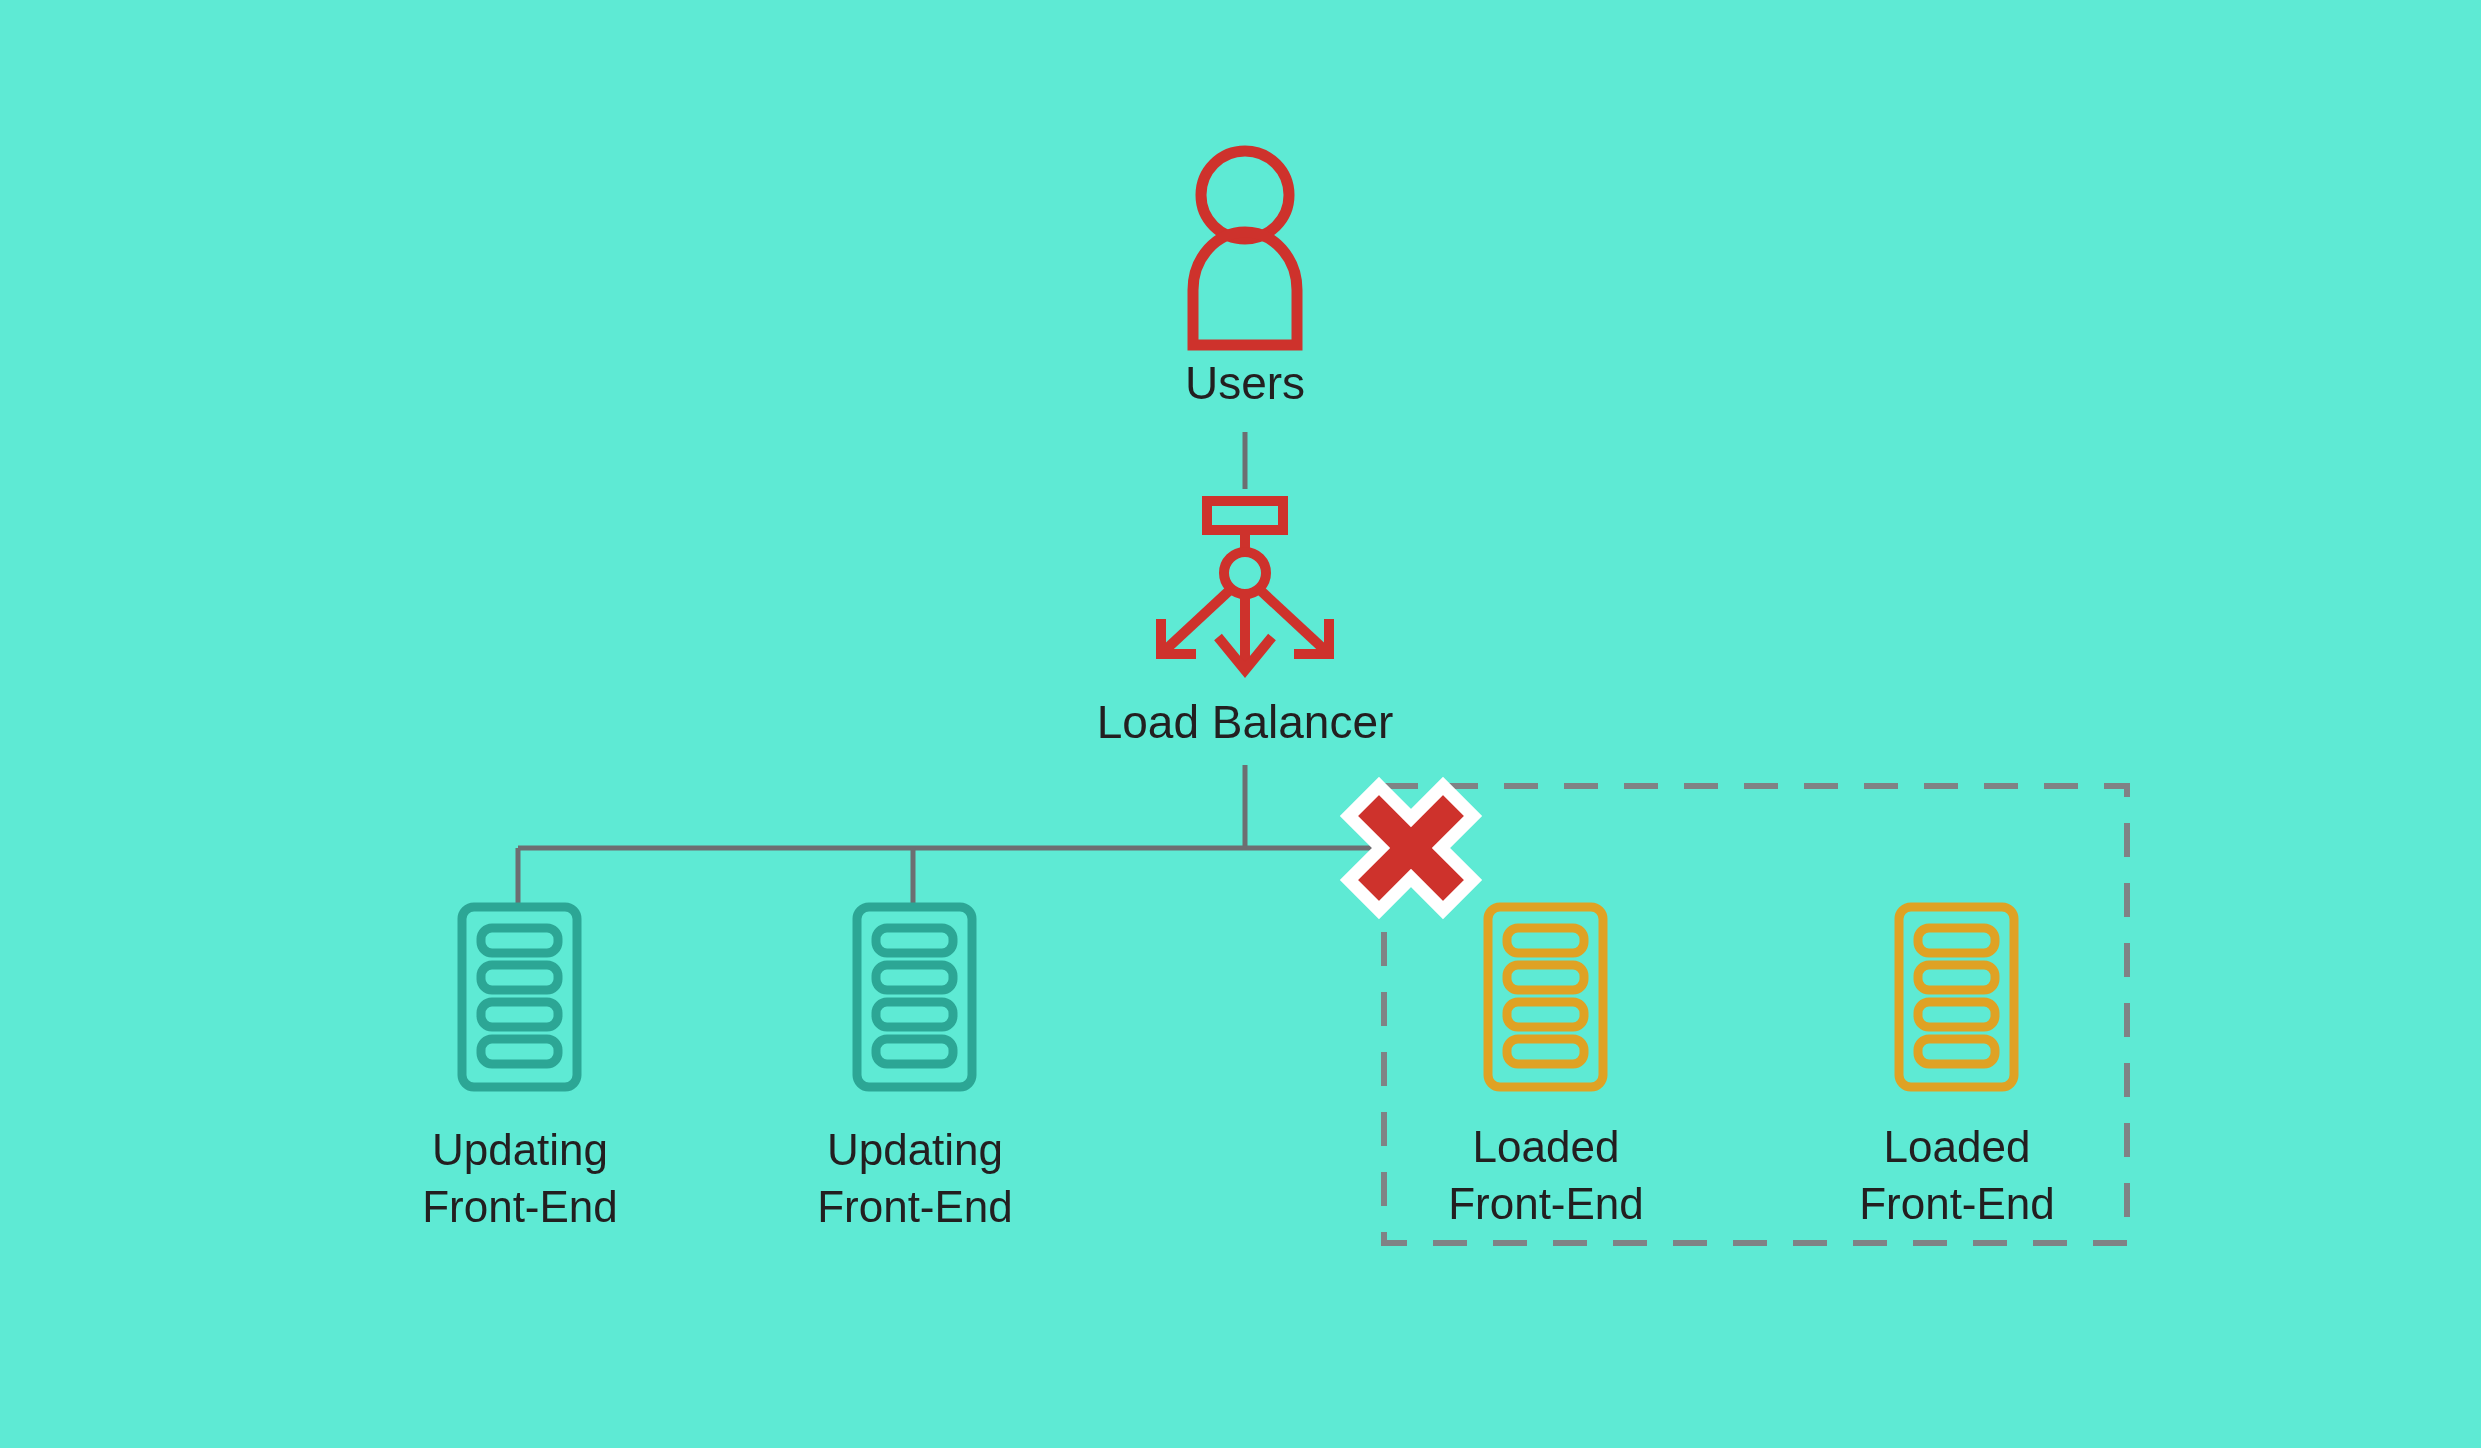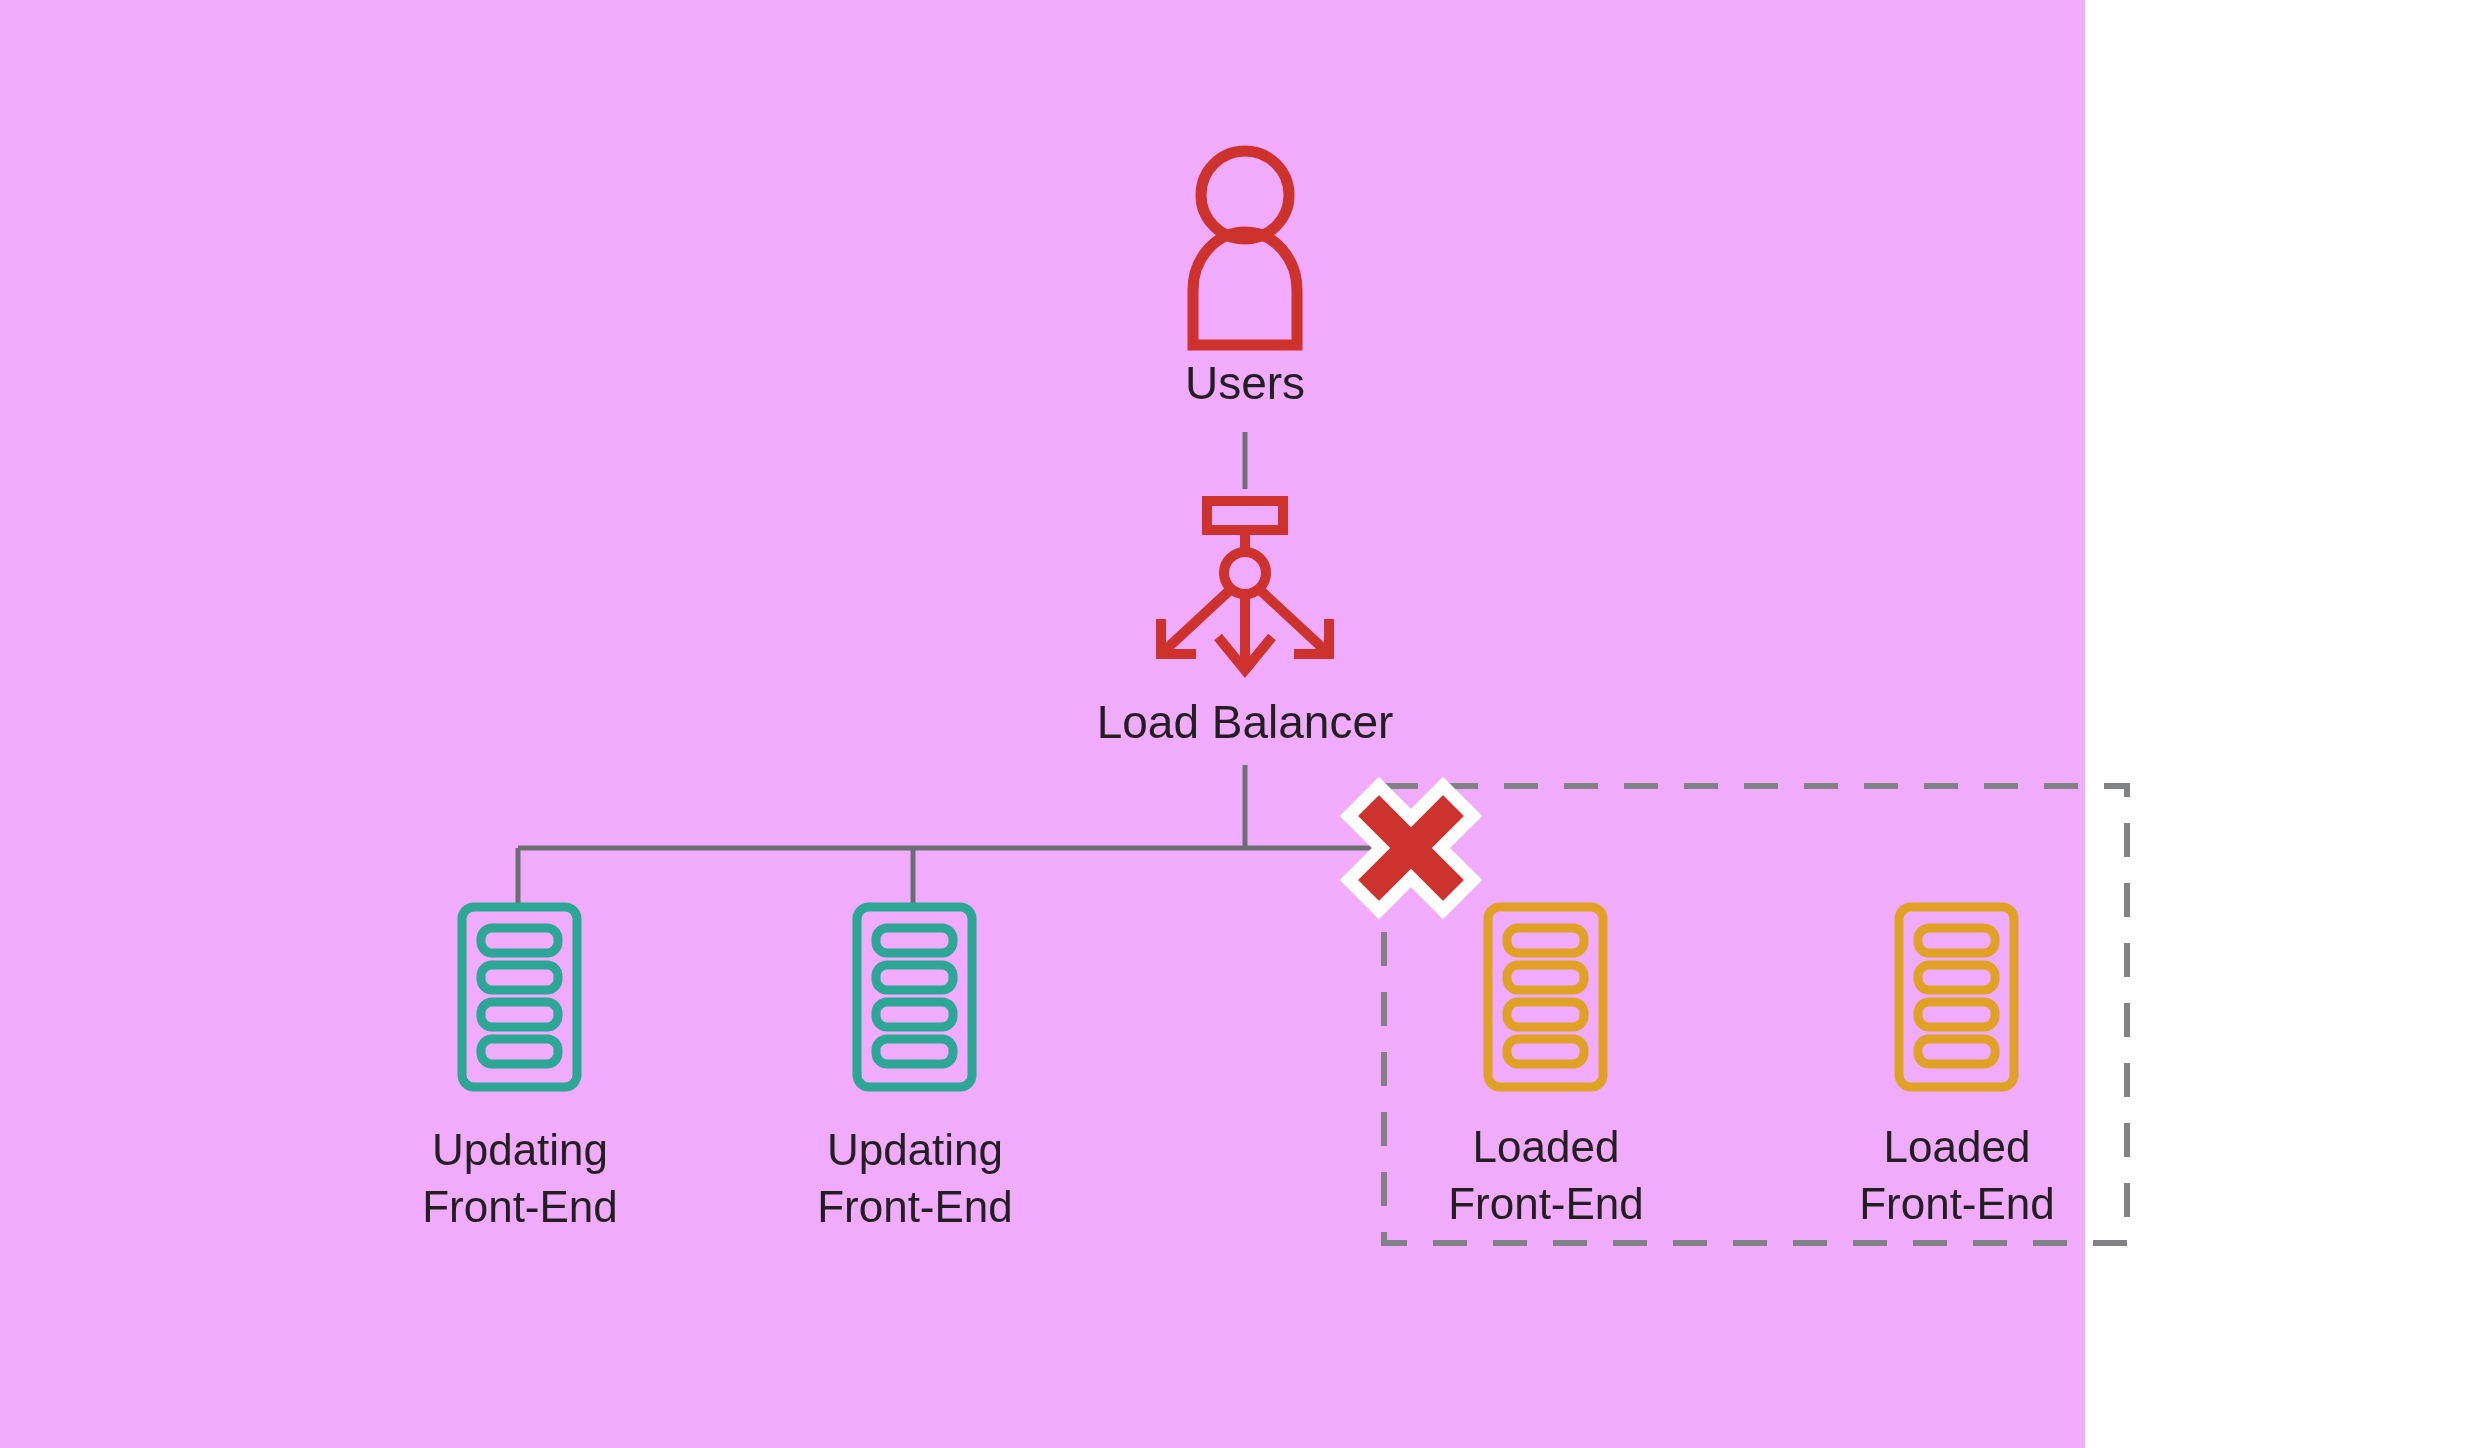--- a/index.html
+++ b/index.html
@@ -8,23 +8,23 @@
     background: #ffffff;
   }
   body {
     width: 2481px;
     height: 1448px;
     overflow: hidden;
     font-family: "Liberation Sans", sans-serif;
   }
   #diagram-root {
     position: relative;
-    width: 2085px;
+    width: 2481px;
     height: 1448px;
-    background: #f0abfc;
+    background: #5eead4;
   }
   svg.canvas {
     display: block;
     width: 2481px;
     height: 1448px;
   }
   .node-label {
     font-family: "Liberation Sans", sans-serif;
     font-size: 46px;
     fill: #231f20;

